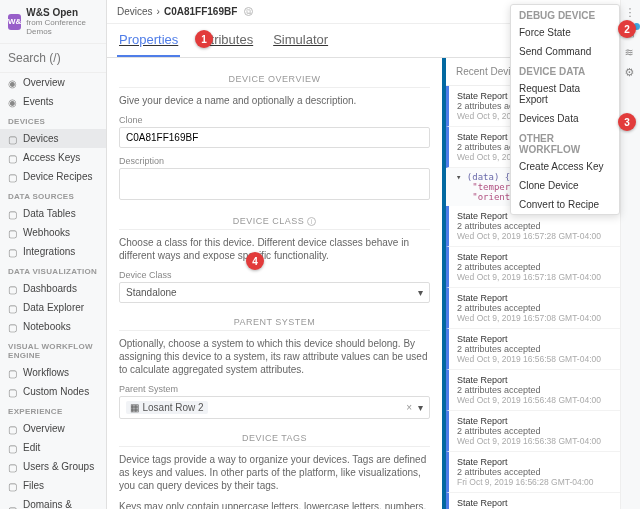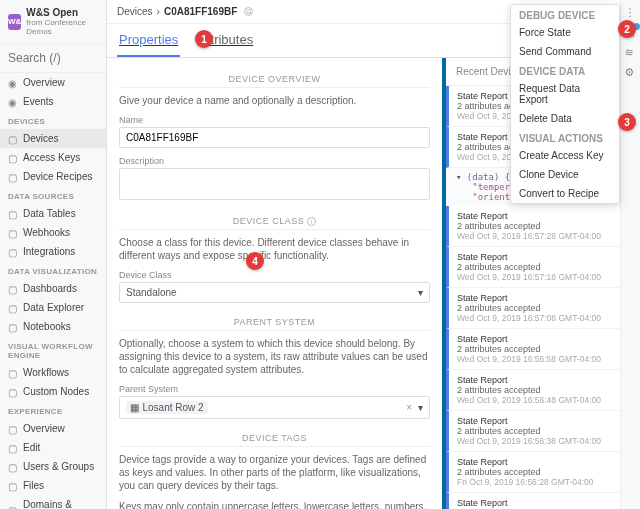--- a/index.html
+++ b/index.html
@@ -156,26 +156,27 @@
   <div class="main">
     <div class="topbar">
       <span>Devices</span>
       <span>›</span>
       <span class="crumb-strong">C0A81FF169BF</span>
       <span class="info-dot">⧉</span>
     </div>
     <div class="tabs">
       <div class="tab active">Properties</div>
       <div class="tab">Attributes</div>
+      <div class="tab">Simulator</div>
     </div>
     <div class="content">
       <div class="form-col">
         <div class="section-hdr">DEVICE OVERVIEW</div>
         <div class="help-desc">Give your device a name and optionally a description.</div>
-        <span class="field-label">Name</span>
+        <span class="field-label">Clone</span>
         <input class="text-input" value="C0A81FF169BF" style="">
         <span class="field-label">Description</span>
         <textarea class="text-input textarea" style=""></textarea>
 
         <div class="section-hdr"><span>DEVICE CLASS</span><span class="info-dot">i</span></div>
         <div class="help-desc">Choose a class for this device. Different device classes behave in different ways and expose specific functionality.</div>
         <span class="field-label">Device Class</span>
         <div class="select">
             <span>Standalone</span>
             <span>▾</span>
@@ -278,22 +279,22 @@
   <div class="rail-icon">≋</div>
   <div class="rail-icon">⚙</div>
 </div>
 
 <div class="debug-menu">
   <div class="menu-sec-label">DEBUG DEVICE</div>
   <div class="menu-item">Force State</div>
   <div class="menu-item">Send Command</div>
   <div class="menu-sec-label">DEVICE DATA</div>
   <div class="menu-item">Request Data Export</div>
-  <div class="menu-item">Delete Data</div>
-  <div class="menu-sec-label">VISUAL ACTIONS</div>
+  <div class="menu-item">Devices Data</div>
+  <div class="menu-sec-label">OTHER WORKFLOW</div>
   <div class="menu-item">Create Access Key</div>
   <div class="menu-item">Clone Device</div>
   <div class="menu-item">Convert to Recipe</div>
 </div>
 
 <div class="callout" style="top:30px; left:195px;">1</div>
 <div class="callout" style="top:20px; right:4px;">2</div>
 <div class="callout" style="top:113px; right:4px;">3</div>
 <div class="callout" style="top:252px; left:246px;">4</div>
 

